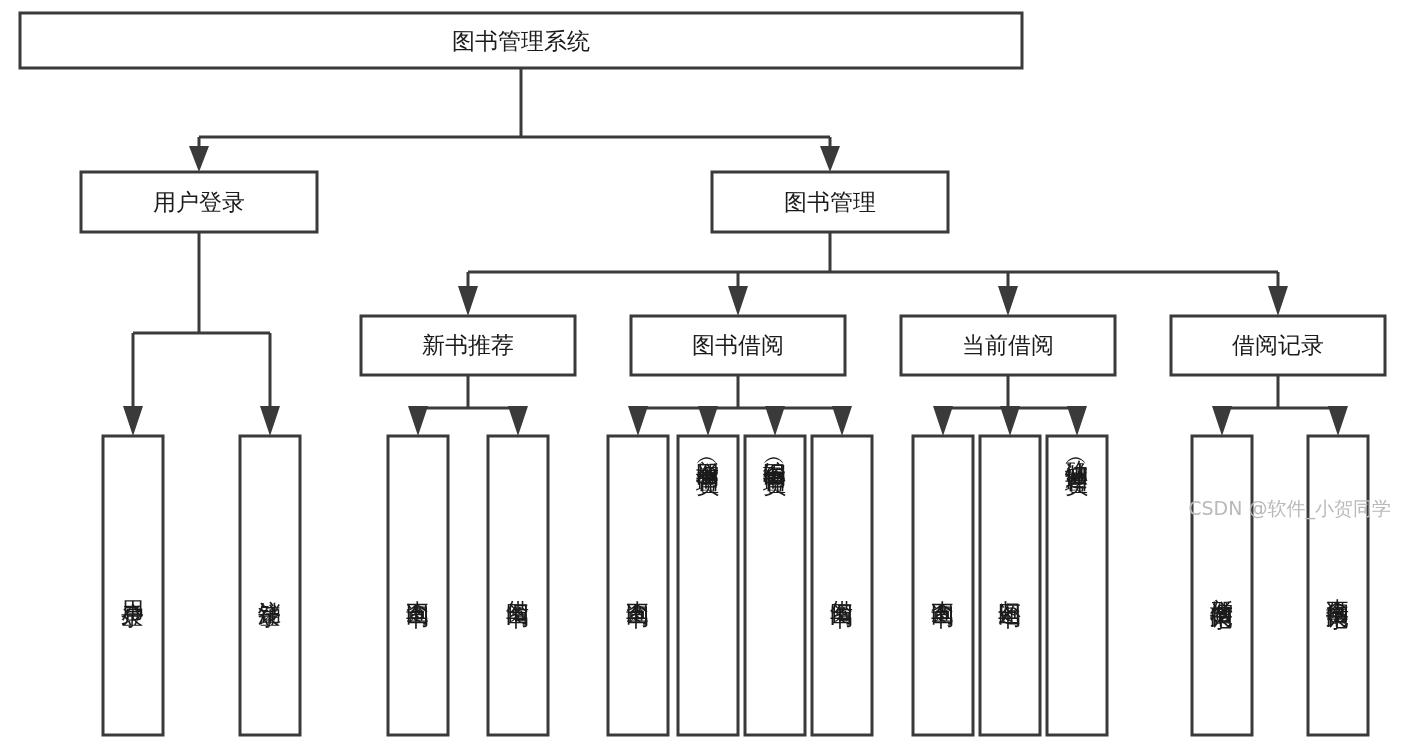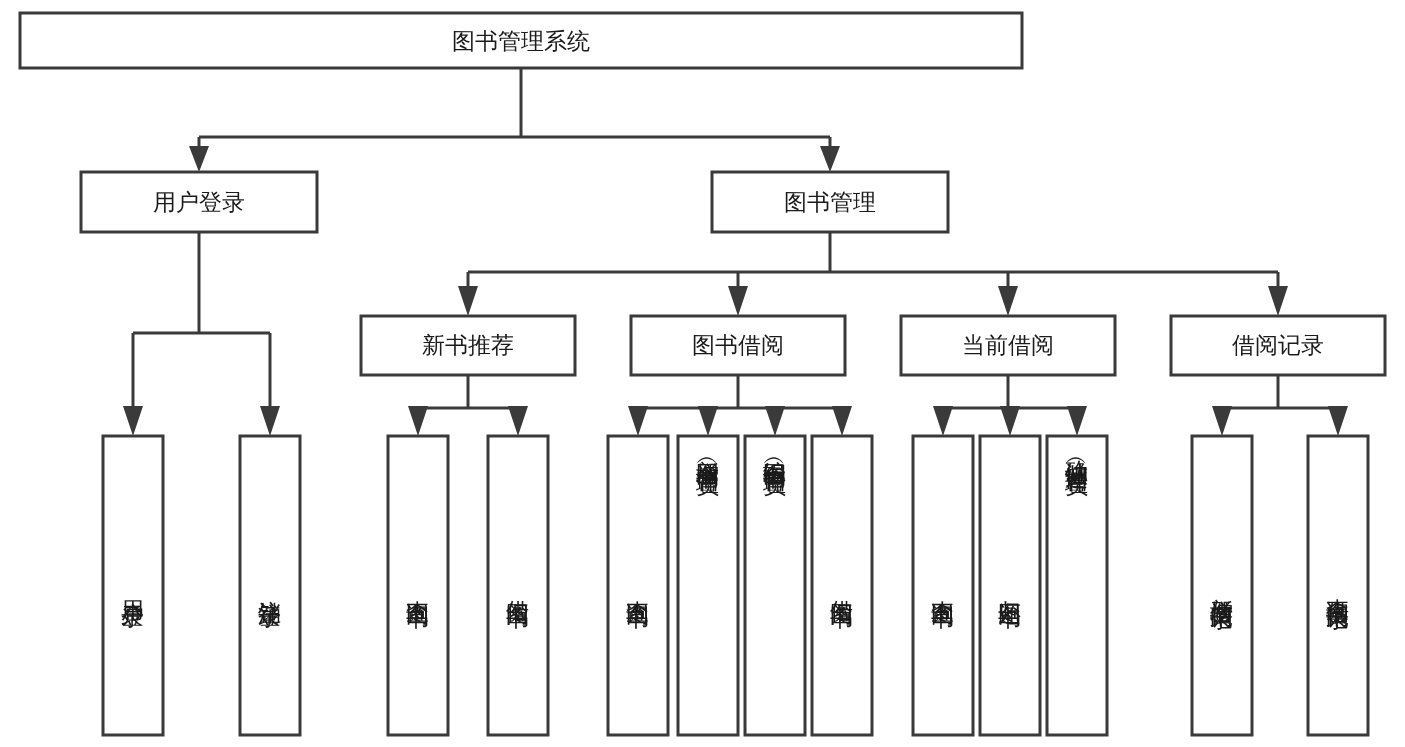--- a/index.html
+++ b/index.html
@@ -236,14 +236,15 @@
     <span class="vert-label" style="margin-top:6px;">确认归还（管理员）</span>
   </div>
 
   <div class="vert-label-wrap" style="left:1192px; top:436px; width:60px; height:299px;">
     <span class="vert-label">新增借阅记录</span>
   </div>
   <div class="vert-label-wrap" style="left:1308px; top:436px; width:60px; height:299px;">
     <span class="vert-label">查询借阅记录</span>
   </div>
 
+  <div class="watermark">CSDN @软件_小贺同学</div>
 
 </div>
 
 </body></html>

